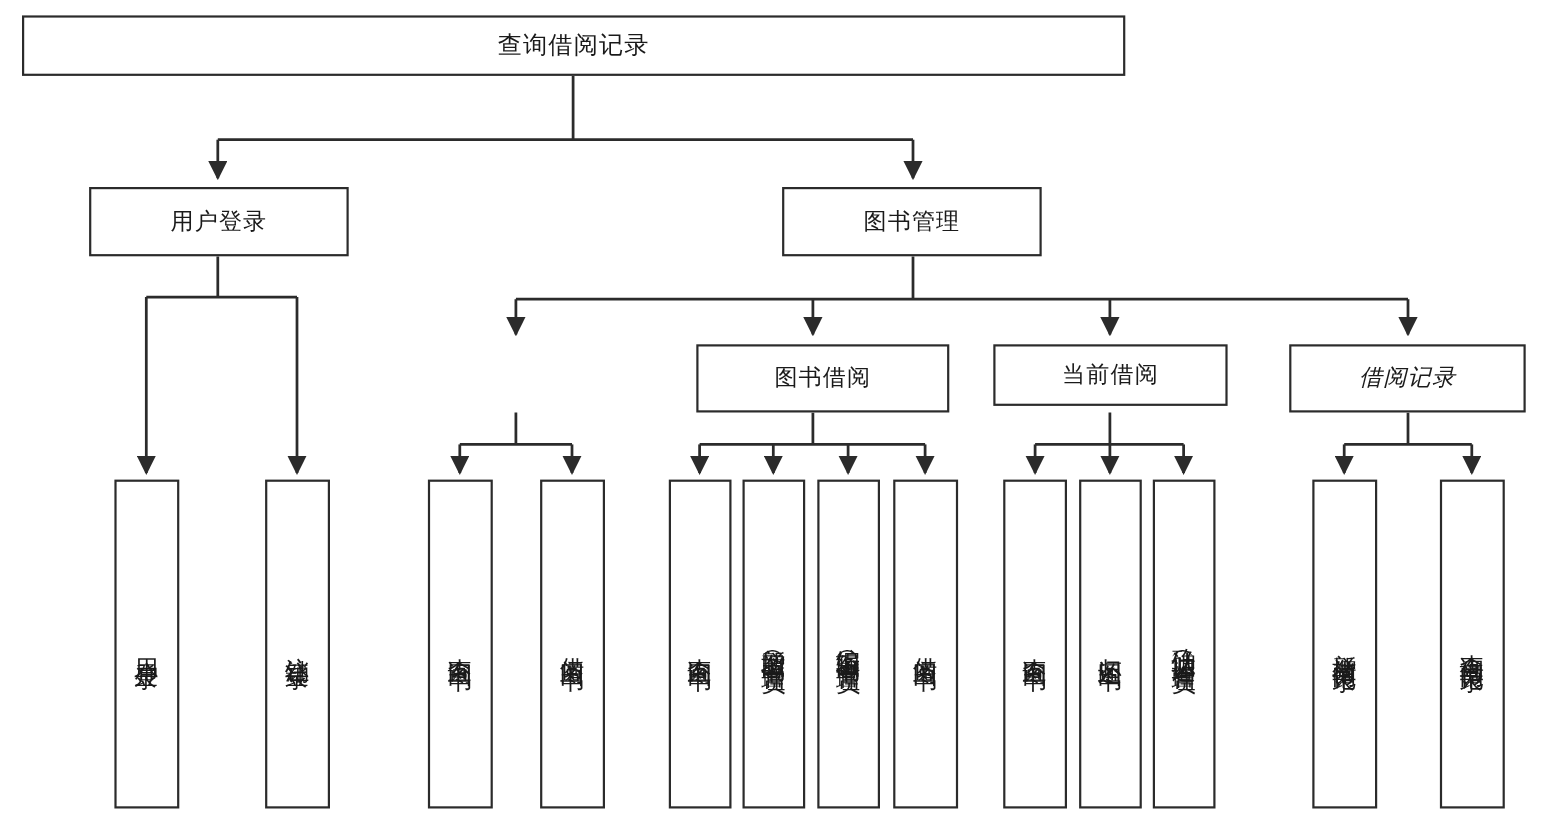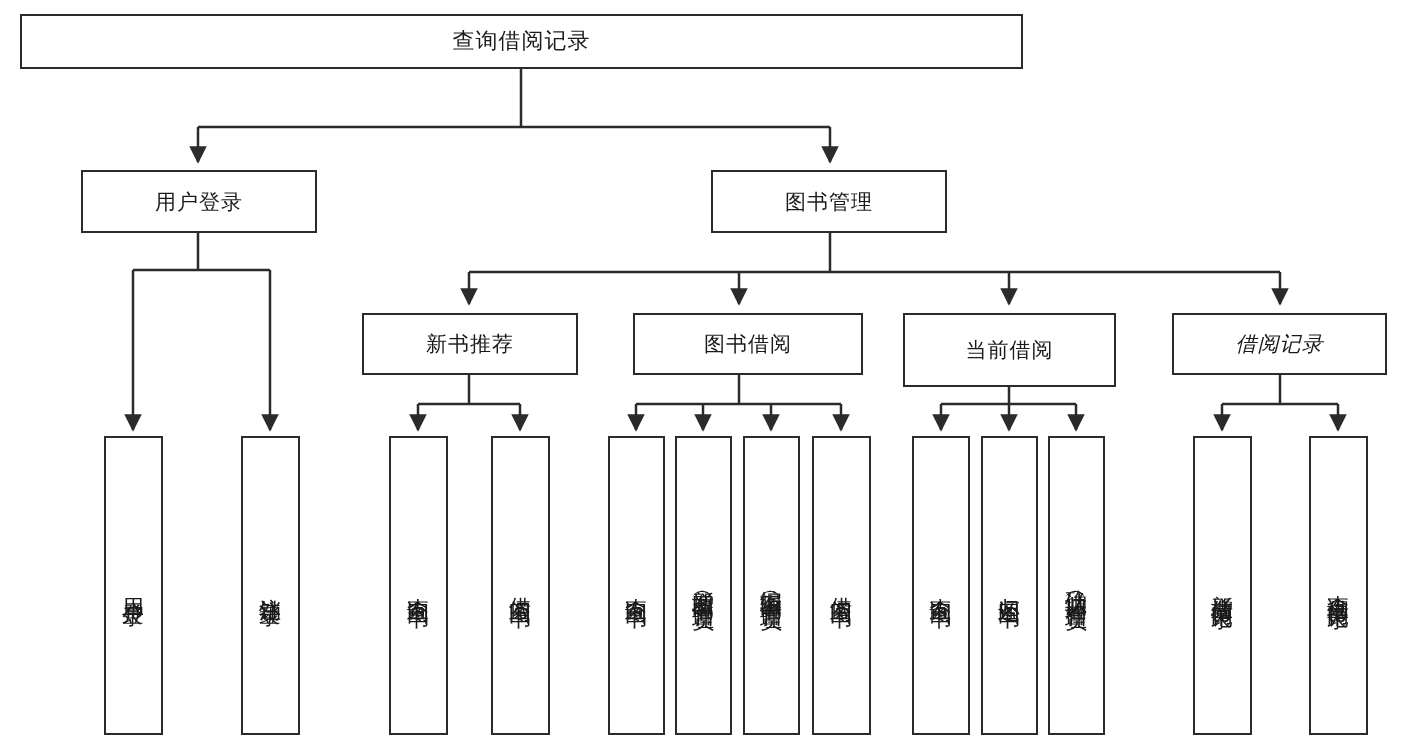--- a/index.html
+++ b/index.html
@@ -127,27 +127,24 @@
     <span>查询借阅记录</span>
   </div>
 
   <div class="node horiz" style="left:81px; top:170px; width:236px; height:63px;">
     <span>用户登录</span>
   </div>
   <div class="node horiz" style="left:711px; top:170px; width:236px; height:63px;">
     <span>图书管理</span>
   </div>
 
-  <div class="node horiz" style="left:362px; top:313px; width:216px; height:62px;">
-    <span>新书推荐</span>
-  </div>
   <div class="node horiz" style="left:633px; top:313px; width:230px; height:62px;">
     <span>图书借阅</span>
   </div>
-  <div class="node horiz" style="left:903px; top:313px; width:213px; height:74px;">
+  <div class="node horiz" style="left:903px; top:313px; width:213px; height:56px;">
     <span>当前借阅</span>
   </div>
   <div class="node horiz" style="left:1172px; top:313px; width:215px; height:62px;font-style:italic;">
     <span>借阅记录</span>
   </div>
 
   <div class="node vert" style="left:104px; top:436px; width:59px; height:299px;">
     <span class="vtext">用户登录</span>
   </div>
   <div class="node vert" style="left:241px; top:436px; width:59px; height:299px;">

